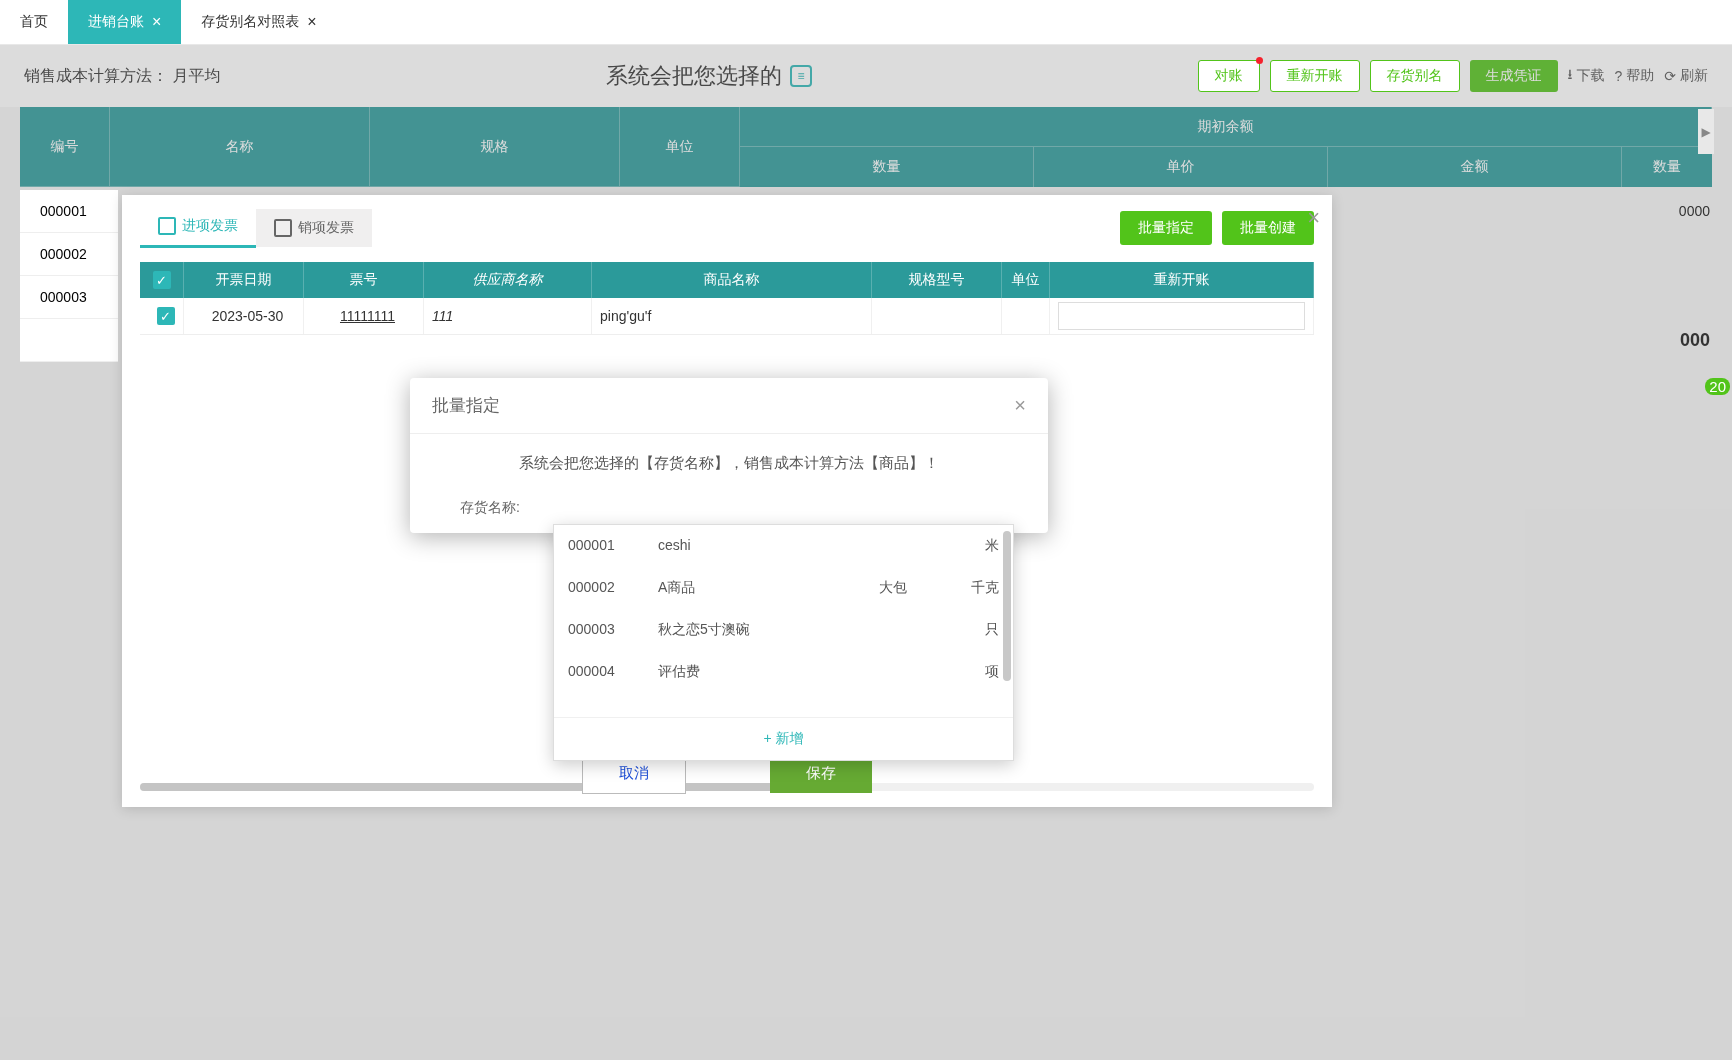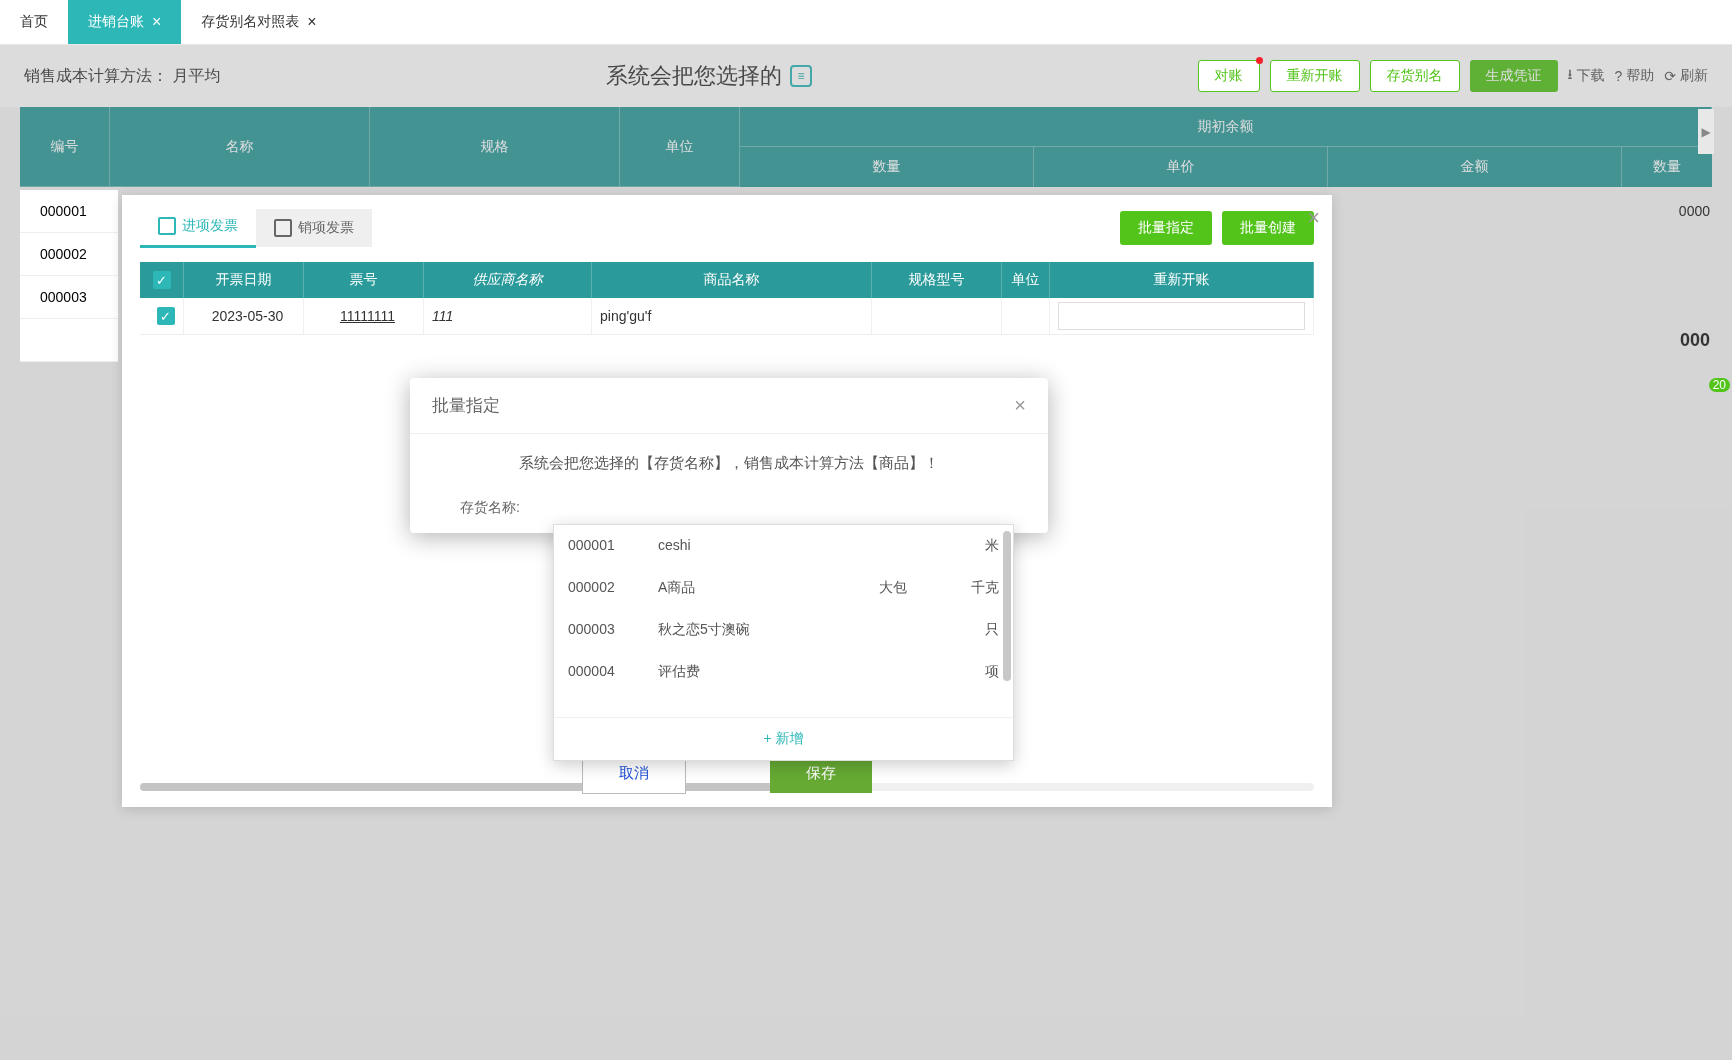--- a/index.html
+++ b/index.html
@@ -30,21 +30,21 @@
     .th-openbal { flex: 1; height: 40px; }
     .thr2 { display: flex; }
     .th-sub { flex: 1; height: 40px; display: flex; align-items: center; justify-content: center; border-right: 1px solid rgba(255,255,255,0.3); }
     .expand-handle { position: absolute; right: 18px; top: 109px; background: #e8e8e8; width: 16px; height: 45px; display: flex; align-items: center; justify-content: center; cursor: pointer; color: #888; font-size: 12px; }
 
     .sidebar-rows { position: absolute; left: 20px; top: 190px; width: 98px; background: #fff; }
     .sidebar-row { height: 43px; display: flex; align-items: center; padding-left: 20px; border-bottom: 1px solid #eee; }
     .right-strip { position: absolute; right: 18px; top: 190px; width: 60px; color: #333; text-align: right; }
     .right-strip div { height: 43px; line-height: 43px; padding-right: 4px; }
     .totals-row { font-weight: bold; font-size: 18px; }
-    .badge-green { position: absolute; right: 2px; top: 378px; background: #52c41a; color: #fff; font-size: 12px; padding: 0 4px; border-radius: 8px; }
+    .badge-green { position: absolute; right: 2px; top: 378px; background: #52c41a; color: #fff; font-size: 15px; padding: 0 4px; border-radius: 8px; }
 
     .panel { position: absolute; left: 122px; top: 195px; width: 1210px; height: 612px; background: #fff; box-shadow: 0 2px 12px rgba(0,0,0,0.15); }
     .panel-tabs { display: flex; align-items: center; padding: 12px 18px 0; }
     .panel-tab { display: flex; align-items: flex-end; gap: 6px; padding: 10px 18px; cursor: pointer; }
     .panel-tab.active { color: #2db7b7; border-bottom: 3px solid #2db7b7; }
     .panel-tab.inactive { background: #f0efef; color: #666; }
     .cube-icon { width: 18px; height: 18px; border: 2px solid currentColor; transform: rotate(0deg); border-radius: 2px; display: inline-block; position: relative; }
     .panel-actions { margin-left: auto; display: flex; gap: 10px; }
     .btn-green { background: #52c41a; color: #fff; border: none; padding: 8px 18px; border-radius: 3px; cursor: pointer; font-size: 14px; }
     .panel-close { position: absolute; right: 12px; top: 10px; font-size: 22px; color: #999; cursor: pointer; }

